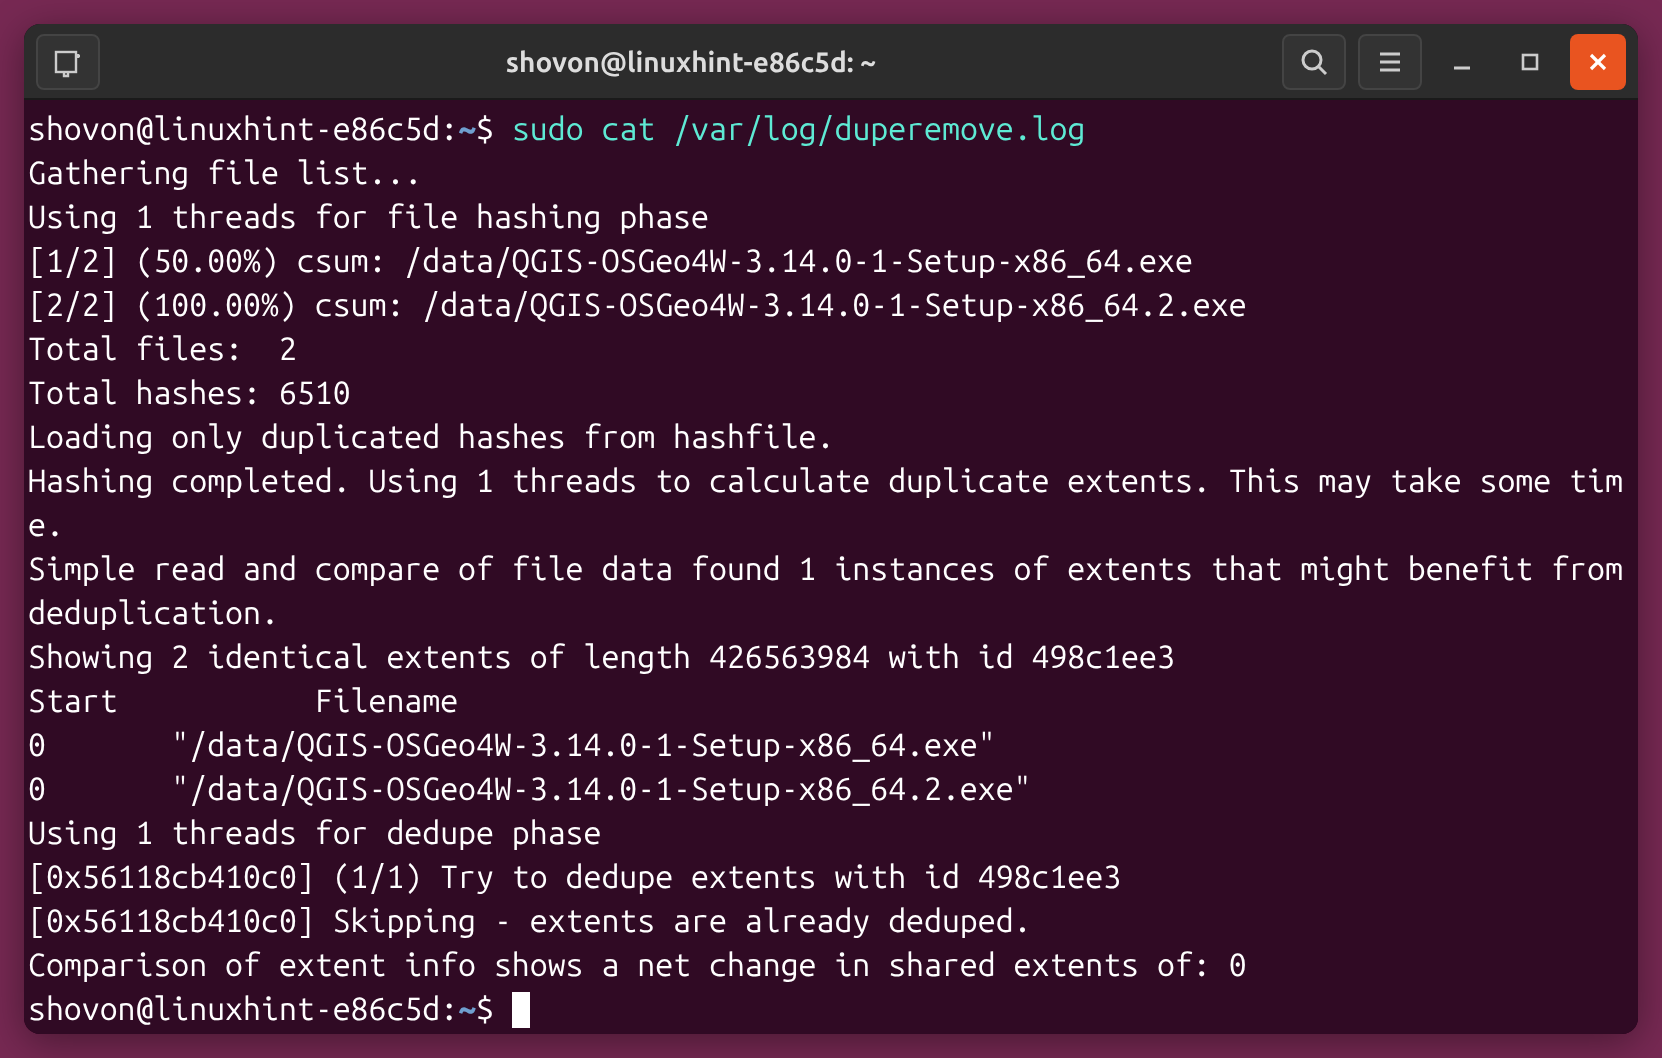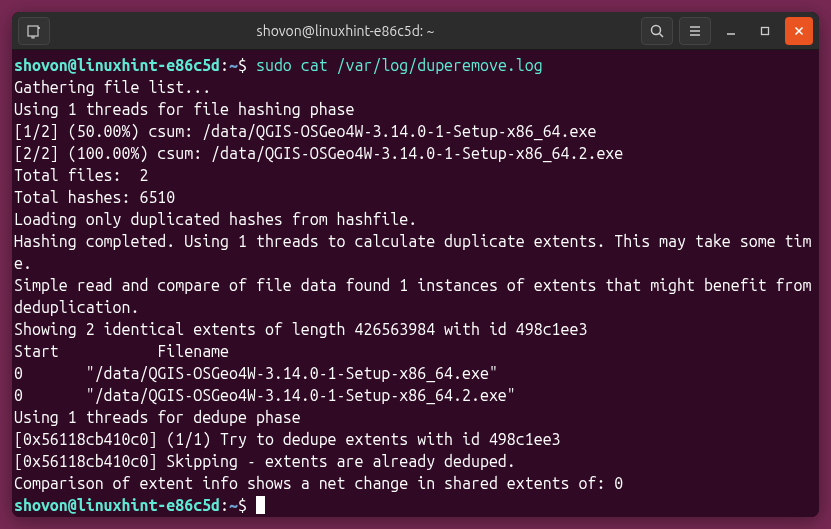--- a/index.html
+++ b/index.html
@@ -43,21 +43,21 @@
       justify-content: center;
       cursor: pointer;
     }
     .tb-btn svg { width: 16px; height: 16px; }
     .tb-title {
       flex: 1;
       text-align: center;
       color: #ddd;
       font-family: Ubuntu, sans-serif;
       font-size: 14px;
-      font-weight: 400;
+      font-weight: 700;
     }
     .tb-right { display: flex; gap: 6px; align-items: center; }
     .win-btn {
       width: 28px;
       height: 28px;
       border-radius: 4px;
       display: flex;
       align-items: center;
       justify-content: center;
       cursor: pointer;
@@ -70,21 +70,21 @@
       flex: 1;
       background: #300a24;
       padding: 4px 2px;
       font-size: 16px;
       line-height: 22px;
       color: #fff;
       white-space: pre-wrap;
       word-break: break-all;
       overflow: hidden;
     }
-    .prompt-user { color: #5eead4; font-weight: bold; }
+    .prompt-user { color: #ffffff; font-weight: normal; }
     .prompt-colon { color: #fff; }
     .prompt-path { color: #6f9fcf; font-weight: bold; }
     .prompt-sym { color: #fff; }
     .cmd { color: #5eead4; }
     .output { color: #fff; }
     .cursor {
       display: inline-block;
       width: 9px;
       height: 18px;
       background: #fff;

